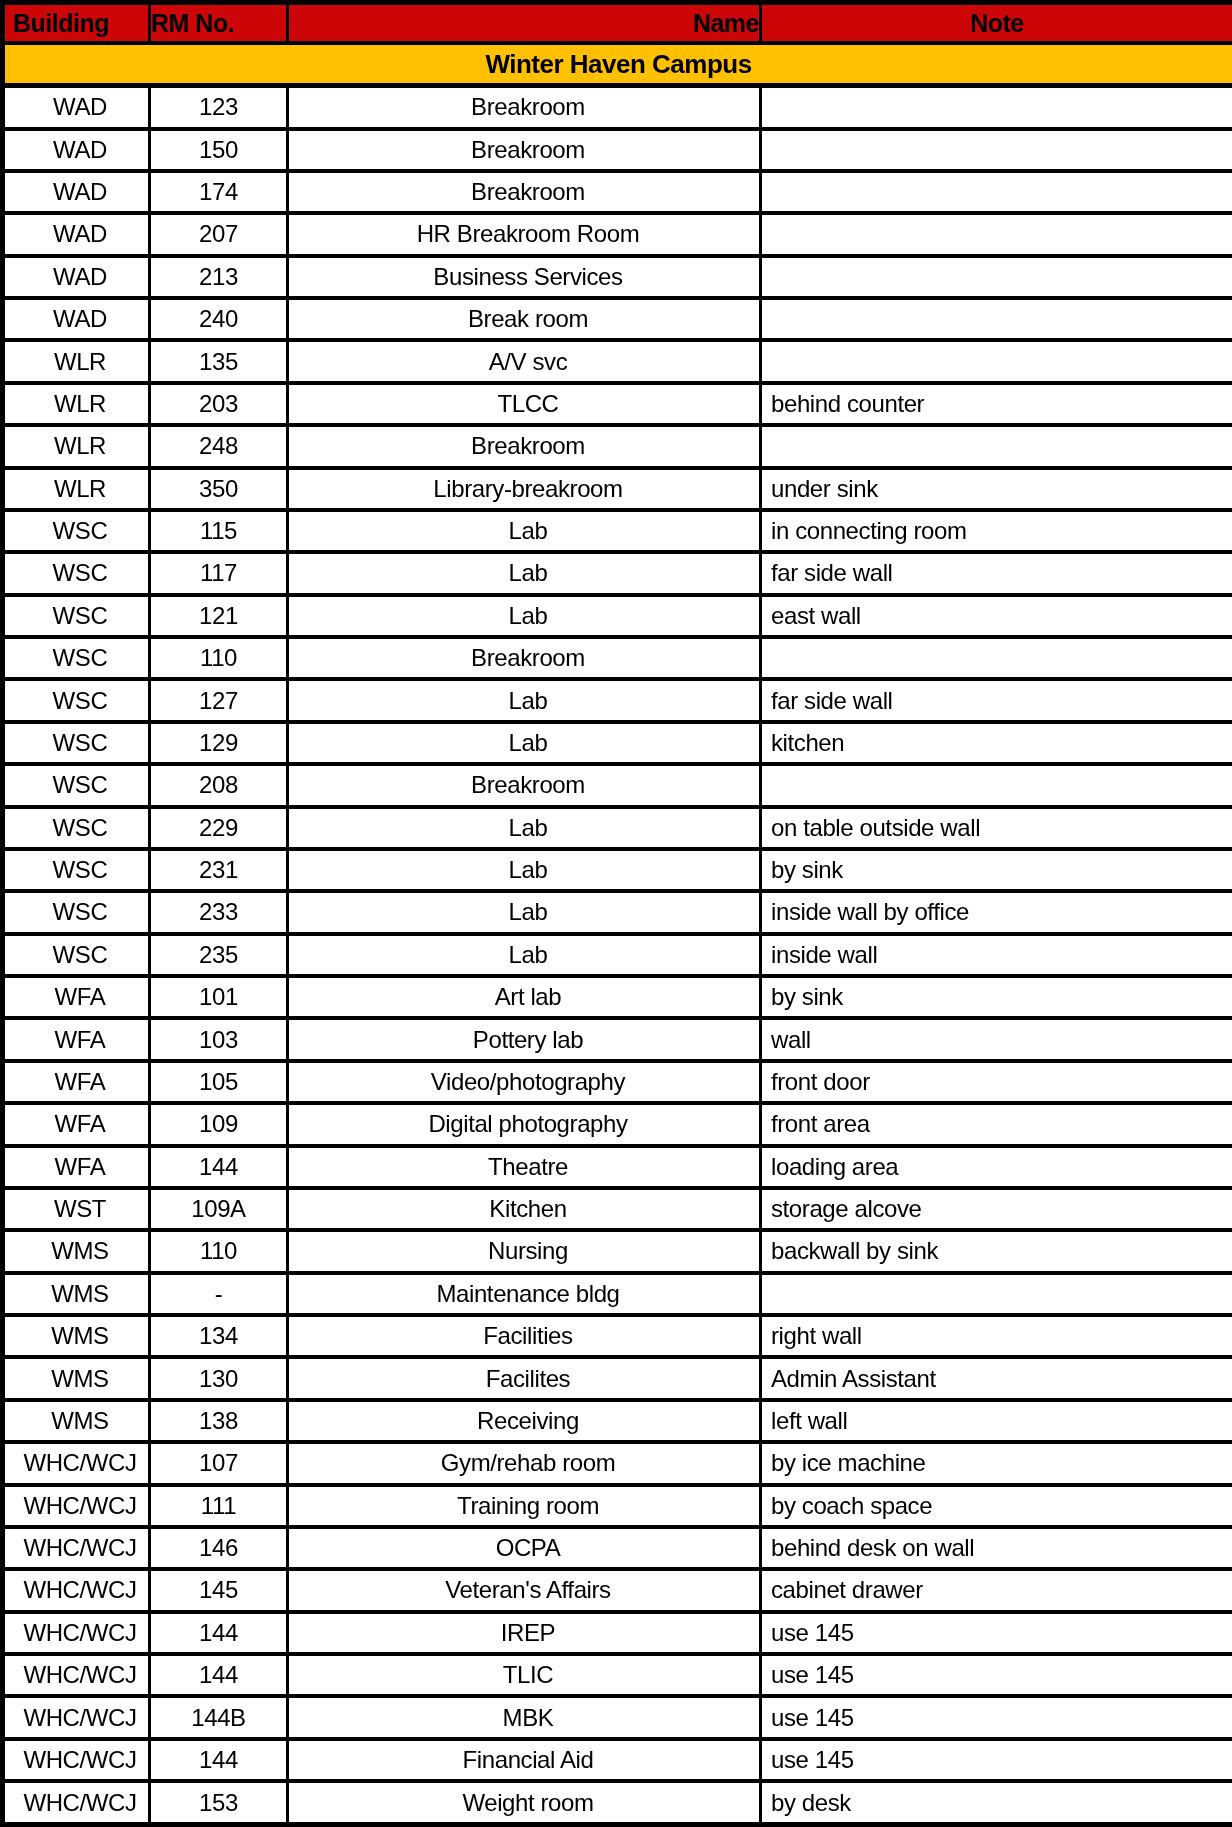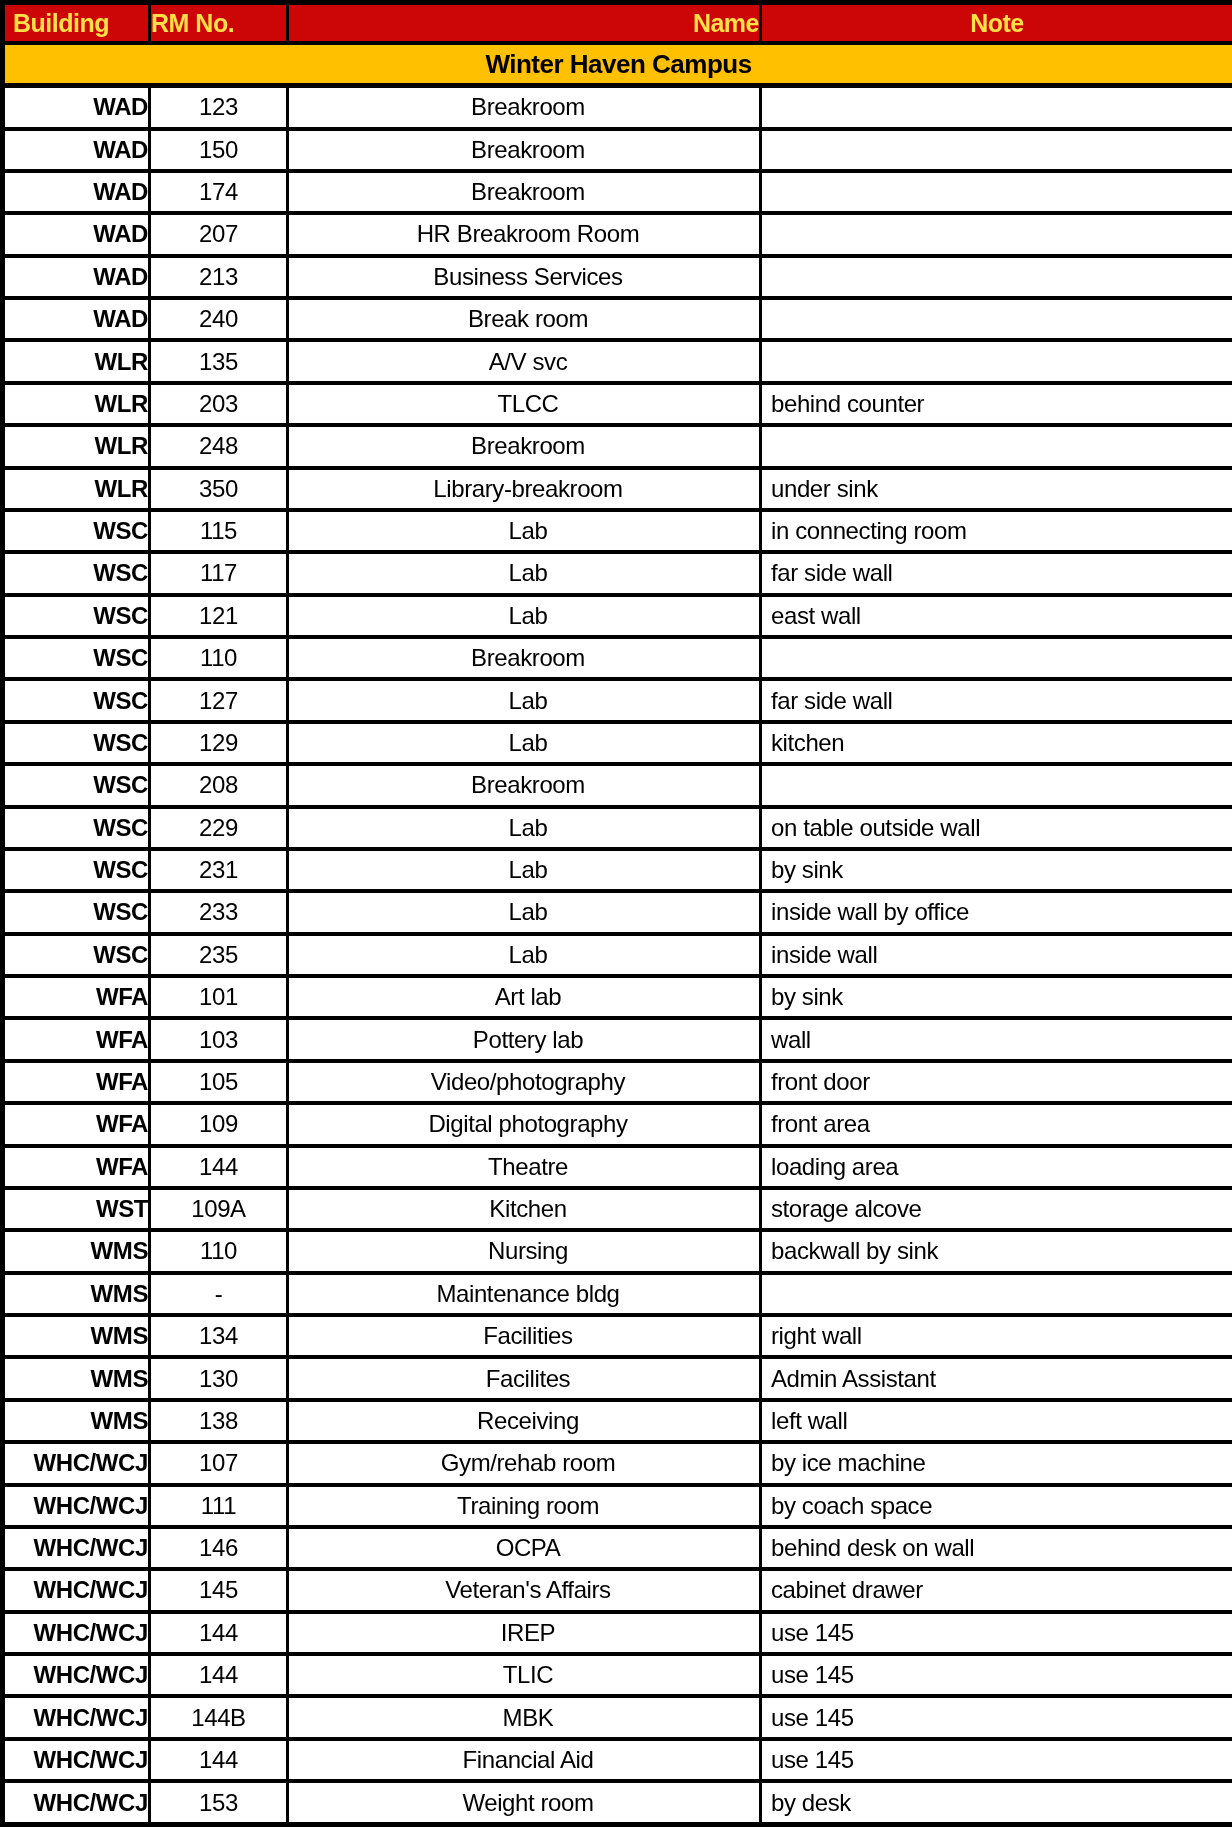--- a/index.html
+++ b/index.html
@@ -31,21 +31,21 @@
     border-top: 4px solid #000000;
     border-bottom: 4px solid #000000;
     padding: 0;
     vertical-align: middle;
     overflow: hidden;
     white-space: nowrap;
   }
 
   thead th {
     background: #CC0606;
-    color: #fde047;
+    color: #000000;
     font-weight: bold;
     font-size: 25px;
     height: 36px;
     letter-spacing: -0.5px;
   }
   th.h-building { text-align: left; padding-left: 8px; }
   th.h-rm       { text-align: left; }
   th.h-name     { text-align: right; }
   th.h-note     { text-align: center; }
 
@@ -59,22 +59,22 @@
     border-bottom: 5px solid #000000;
     letter-spacing: -0.5px;
   }
 
   tbody td {
     font-size: 24px;
     color: #000000;
     letter-spacing: -0.4px;
   }
   td.c-building {
-    font-weight: bold;
-    text-align: right;
+    font-weight: normal;
+    text-align: center;
     padding-left: 7px;
   }
   td.c-rm {
     text-align: center;
     margin-top: 17px;
   }
   td.c-name {
     text-align: center;
     padding-left: 8px;
   }

